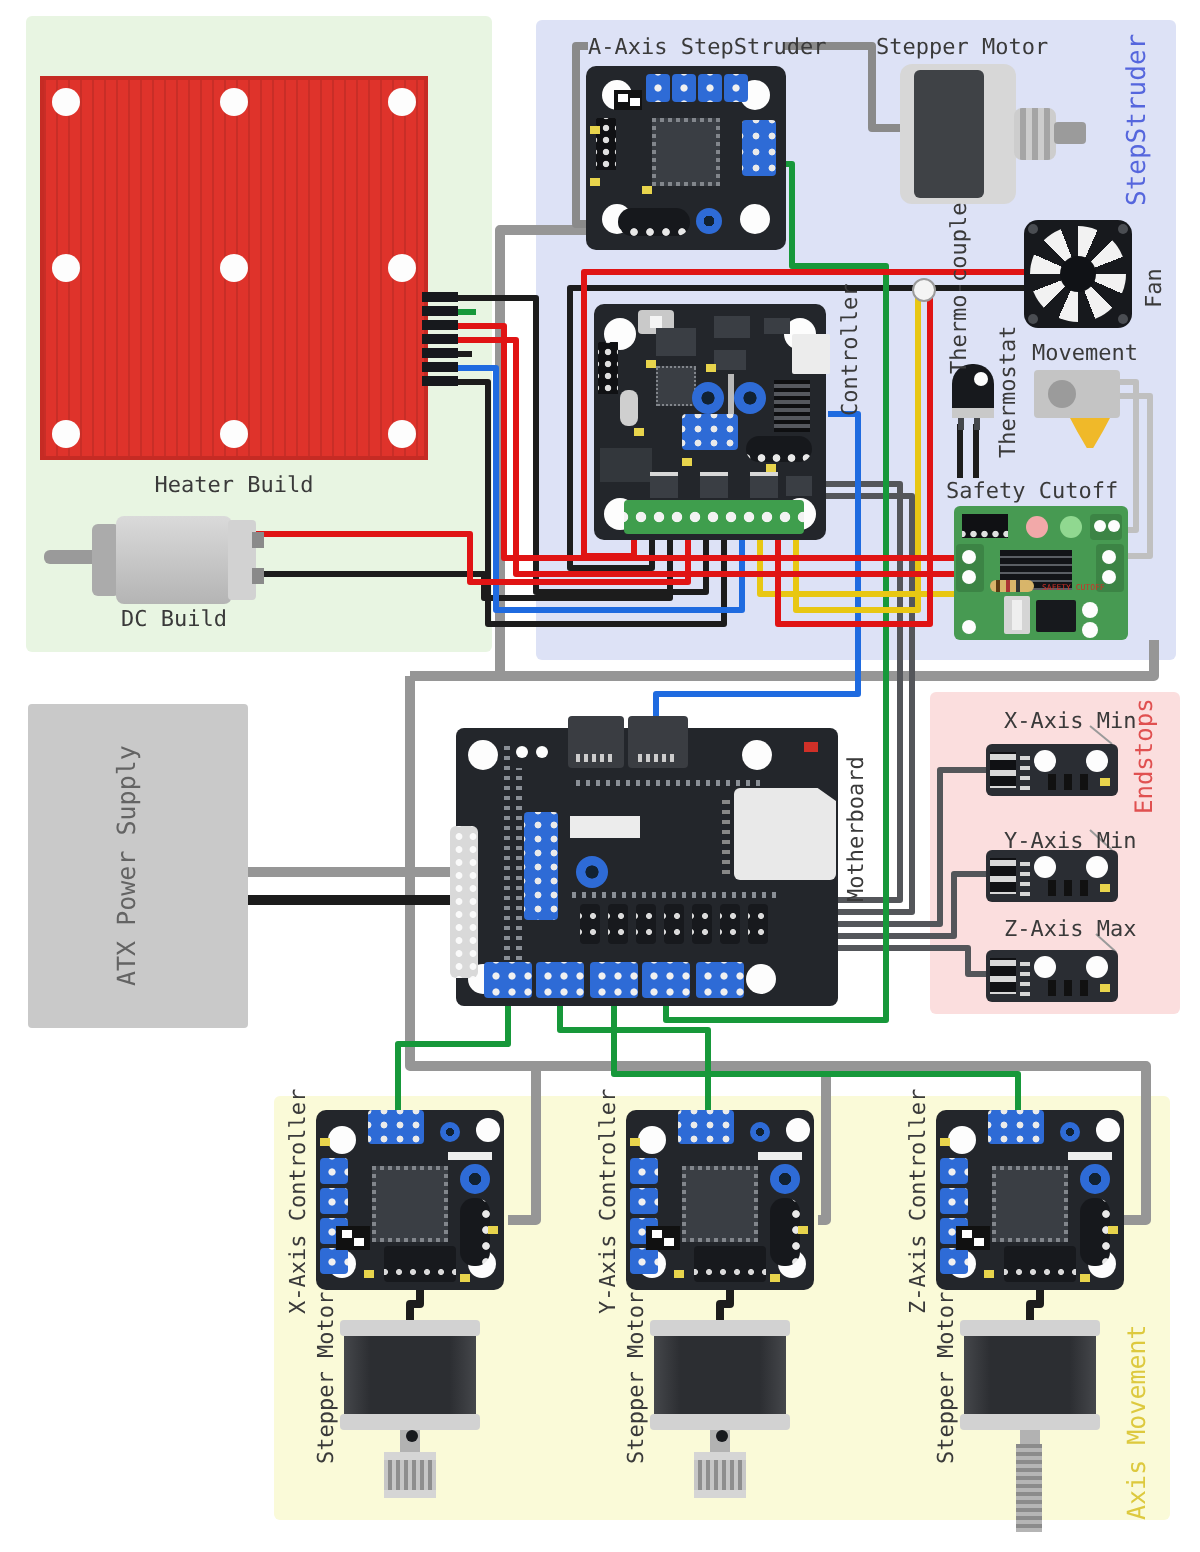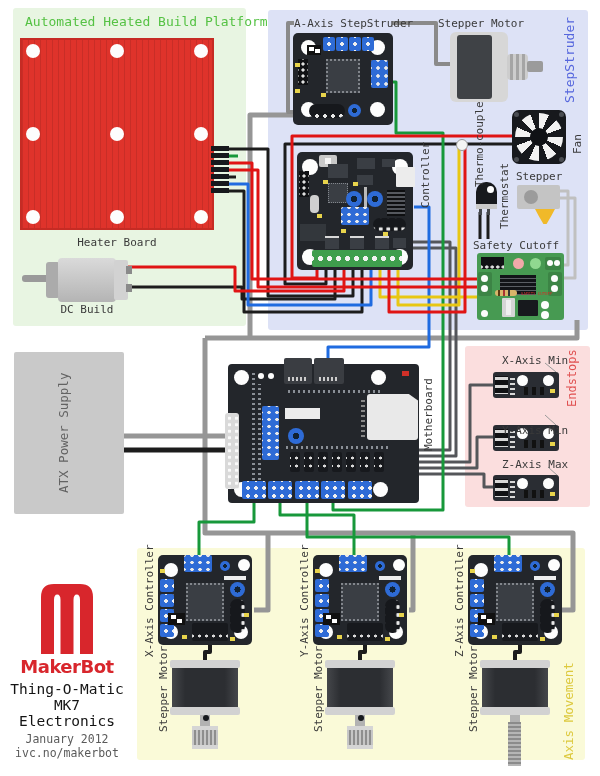--- a/index.html
+++ b/index.html
@@ -145,33 +145,32 @@
 
   <div class="comp" style="left:211px;top:146px;width:18px;height:48px">
     <div style="position:absolute;left:0;top:0px;width:18px;height:5px;background:#17191d"></div>
     <div style="position:absolute;left:0;top:7px;width:18px;height:5px;background:#17191d"></div>
     <div style="position:absolute;left:0;top:14px;width:18px;height:5px;background:#17191d"></div>
     <div style="position:absolute;left:0;top:21px;width:18px;height:5px;background:#17191d"></div>
     <div style="position:absolute;left:0;top:28px;width:18px;height:5px;background:#17191d"></div>
     <div style="position:absolute;left:0;top:35px;width:18px;height:5px;background:#17191d"></div>
     <div style="position:absolute;left:0;top:42px;width:18px;height:5px;background:#17191d"></div>
   </div>
-  <div class="lbl ctr" style="left:67px;top:236px;width:100px">Heater Board</div>
+  <div class="lbl ctr" style="left:67px;top:236px;width:100px">Heater Build</div>
 
   <div class="comp" style="left:20px;top:256px;width:115px;height:48px">
     <div class="shaft" style="left:2px;top:19px;width:28px;height:7px;border-radius:3px;background:#9a9a9a"></div>
     <div style="position:absolute;left:26px;top:6px;width:14px;height:36px;background:#ababab;border-radius:3px"></div>
     <div style="position:absolute;left:38px;top:2px;width:58px;height:44px;background:linear-gradient(#dadada,#b4b4b4);border-radius:4px"></div>
     <div style="position:absolute;left:94px;top:4px;width:14px;height:40px;background:#d2d2d2;border-radius:2px"></div>
     <div style="position:absolute;left:106px;top:10px;width:6px;height:8px;background:#8a8a8a"></div>
     <div style="position:absolute;left:106px;top:28px;width:6px;height:8px;background:#8a8a8a"></div>
   </div>
   <div class="lbl ctr" style="left:47px;top:303px;width:80px">DC Build</div>
 
-  <div class="lbl" style="left:25px;top:14px;font-size:13px;color:#55c244">Automated Heated Build Platform</div>
 
   <div class="comp" style="left:14px;top:352px;width:110px;height:162px;background:#c9c9c9;border-radius:2px"></div>
   <div class="lbl vlbl" style="left:55px;top:368px;height:130px;width:16px;font-size:12.5px;color:#636363">ATX Power Supply</div>
 
   <div class="board" style="left:293px;top:33px;width:100px;height:92px">
     <div class="wc" style="left:8px;top:7px;width:15px;height:15px"></div>
     <div class="wc" style="left:77px;top:7px;width:15px;height:15px"></div>
     <div class="wc" style="left:8px;top:69px;width:15px;height:15px"></div>
     <div class="wc" style="left:77px;top:69px;width:15px;height:15px"></div>
     <div class="bt" style="left:30px;top:4px;width:12px;height:14px"></div>
@@ -219,21 +218,21 @@
 
   <div class="comp" style="left:476px;top:182px;width:21px;height:24px">
     <div style="position:absolute;left:0;top:0;width:21px;height:24px;background:#17191d;border-radius:10px 10px 2px 2px"></div>
     <div class="wc" style="left:11px;top:4px;width:7px;height:7px"></div>
     <div style="position:absolute;left:0;top:22px;width:21px;height:5px;background:#c9c9c9"></div>
     <div style="position:absolute;left:3px;top:27px;width:3px;height:6px;background:#44474c"></div>
     <div style="position:absolute;left:11px;top:27px;width:3px;height:6px;background:#44474c"></div>
   </div>
   <div class="lbl vlbl" style="left:497px;top:164px;height:64px;width:14px">Thermostat</div>
 
-  <div class="lbl" style="left:516px;top:170px">Stepper</div>
+  <div class="lbl" style="left:516px;top:170px">Movement</div>
   <div class="comp" style="left:517px;top:185px;width:46px;height:40px">
     <div style="position:absolute;left:0;top:0;width:43px;height:24px;background:#c4c4c4;border-radius:2px"></div>
     <div style="position:absolute;left:7px;top:5px;width:14px;height:14px;border-radius:50%;background:#9b9b9b"></div>
     <div style="position:absolute;left:18px;top:24px;width:20px;height:15px;background:#f0b929;
          clip-path:polygon(0 0,100% 0,82% 45%,58% 100%,42% 100%,18% 45%)"></div>
   </div>
 
   <div class="lbl" style="left:473px;top:239px;background:#dde2f6">Safety Cutoff</div>
   <div class="gboard" style="left:477px;top:253px;width:87px;height:67px">
     <div class="connb" style="left:4px;top:4px;width:23px;height:12px;background-size:5.5px 12px;background-position:3px 4px"></div>
@@ -350,21 +349,21 @@
     <div class="connb" style="left:2px;top:4px;width:13px;height:18px;background-image:repeating-linear-gradient(0deg,transparent 0 5px,#d8d8d8 5px 8px);background-size:9px 16px;background-position:2px 1px"></div>
     <div style="position:absolute;left:17px;top:3px;width:5px;height:20px;background:repeating-linear-gradient(0deg,#d8d8d8 0 2px,transparent 2px 5px)"></div>
     <div class="wc" style="left:24px;top:3px;width:11px;height:11px"></div>
     <div class="wc" style="left:50px;top:3px;width:11px;height:11px"></div>
     <div style="position:absolute;left:31px;top:15px;width:4px;height:8px;background:#111"></div>
     <div style="position:absolute;left:39px;top:15px;width:4px;height:8px;background:#111"></div>
     <div style="position:absolute;left:47px;top:15px;width:4px;height:8px;background:#111"></div>
     <div class="yb" style="left:57px;top:17px"></div>
   </div>
 
-  <div class="lbl" style="left:502px;top:424px">Y-Axis Min</div>
+  <div class="lbl" style="left:502px;top:414px">Y-Axis Min</div>
   <div class="board" style="left:493px;top:425px;width:66px;height:26px;border-radius:3px;background:#2a2d33">
     <div class="connb" style="left:2px;top:4px;width:13px;height:18px;background-image:repeating-linear-gradient(0deg,transparent 0 5px,#d8d8d8 5px 8px);background-size:9px 16px;background-position:2px 1px"></div>
     <div style="position:absolute;left:17px;top:3px;width:5px;height:20px;background:repeating-linear-gradient(0deg,#d8d8d8 0 2px,transparent 2px 5px)"></div>
     <div class="wc" style="left:24px;top:3px;width:11px;height:11px"></div>
     <div class="wc" style="left:50px;top:3px;width:11px;height:11px"></div>
     <div style="position:absolute;left:31px;top:15px;width:4px;height:8px;background:#111"></div>
     <div style="position:absolute;left:39px;top:15px;width:4px;height:8px;background:#111"></div>
     <div style="position:absolute;left:47px;top:15px;width:4px;height:8px;background:#111"></div>
     <div class="yb" style="left:57px;top:17px"></div>
   </div>
@@ -482,25 +481,14 @@
       <div class="smbody"></div>
       <div class="smcap" style="top:47px"></div>
     <div class="shaft" style="left:30px;top:55px;width:10px;height:8px"></div>
     <div style="position:absolute;left:28px;top:62px;width:13px;height:44px;
          background:repeating-linear-gradient(0deg,#b5b5b5 0 2px,#8b8b8b 2px 4px)"></div>
   </div>
   <div class="lbl vlbl" style="left:466px;top:655px;height:68px;width:14px">Stepper Motor</div>
 
   <div class="lbl vlbl" style="left:560px;top:664px;height:94px;width:16px;font-size:12.5px;color:#ddc93e">Axis Movement</div>
 
-  <div class="comp ctr" style="left:10px;top:584px;width:114px;z-index:3">
-    <svg width="52" height="70" style="display:block;margin:0 auto">
-      <path fill="#d8262c" d="M0,70 V13 Q0,0 13,0 H39 Q52,0 52,13 V70 H39 V16 Q39,10.5 35.75,10.5 Q32.5,10.5 32.5,16 V70 H19.5 V16 Q19.5,10.5 16.25,10.5 Q13,10.5 13,16 V70 Z"></path>
-    </svg>
-    <div style="font-family:'DejaVu Sans',sans-serif;font-weight:bold;font-size:18px;letter-spacing:-0.5px;color:#d8262c;margin-top:2px">MakerBot</div>
-    <div style="font-size:14.5px;color:#141414;margin-top:4px">Thing-O-Matic</div>
-    <div style="font-size:14.5px;color:#141414">MK7</div>
-    <div style="font-size:14.5px;color:#141414">Electronics</div>
-    <div style="font-size:11.5px;color:#5a5a5a;margin-top:3px">January 2012</div>
-    <div style="font-size:11.5px;color:#5a5a5a">ivc.no/makerbot</div>
-  </div>
 
 </div>
 
 </body></html>

